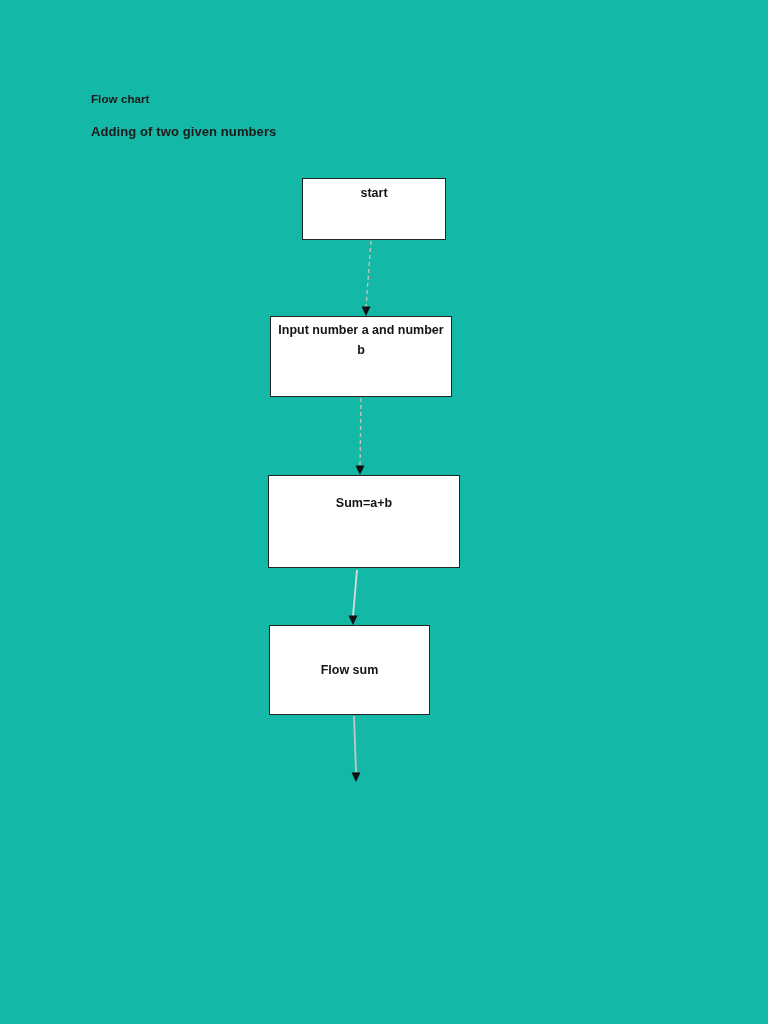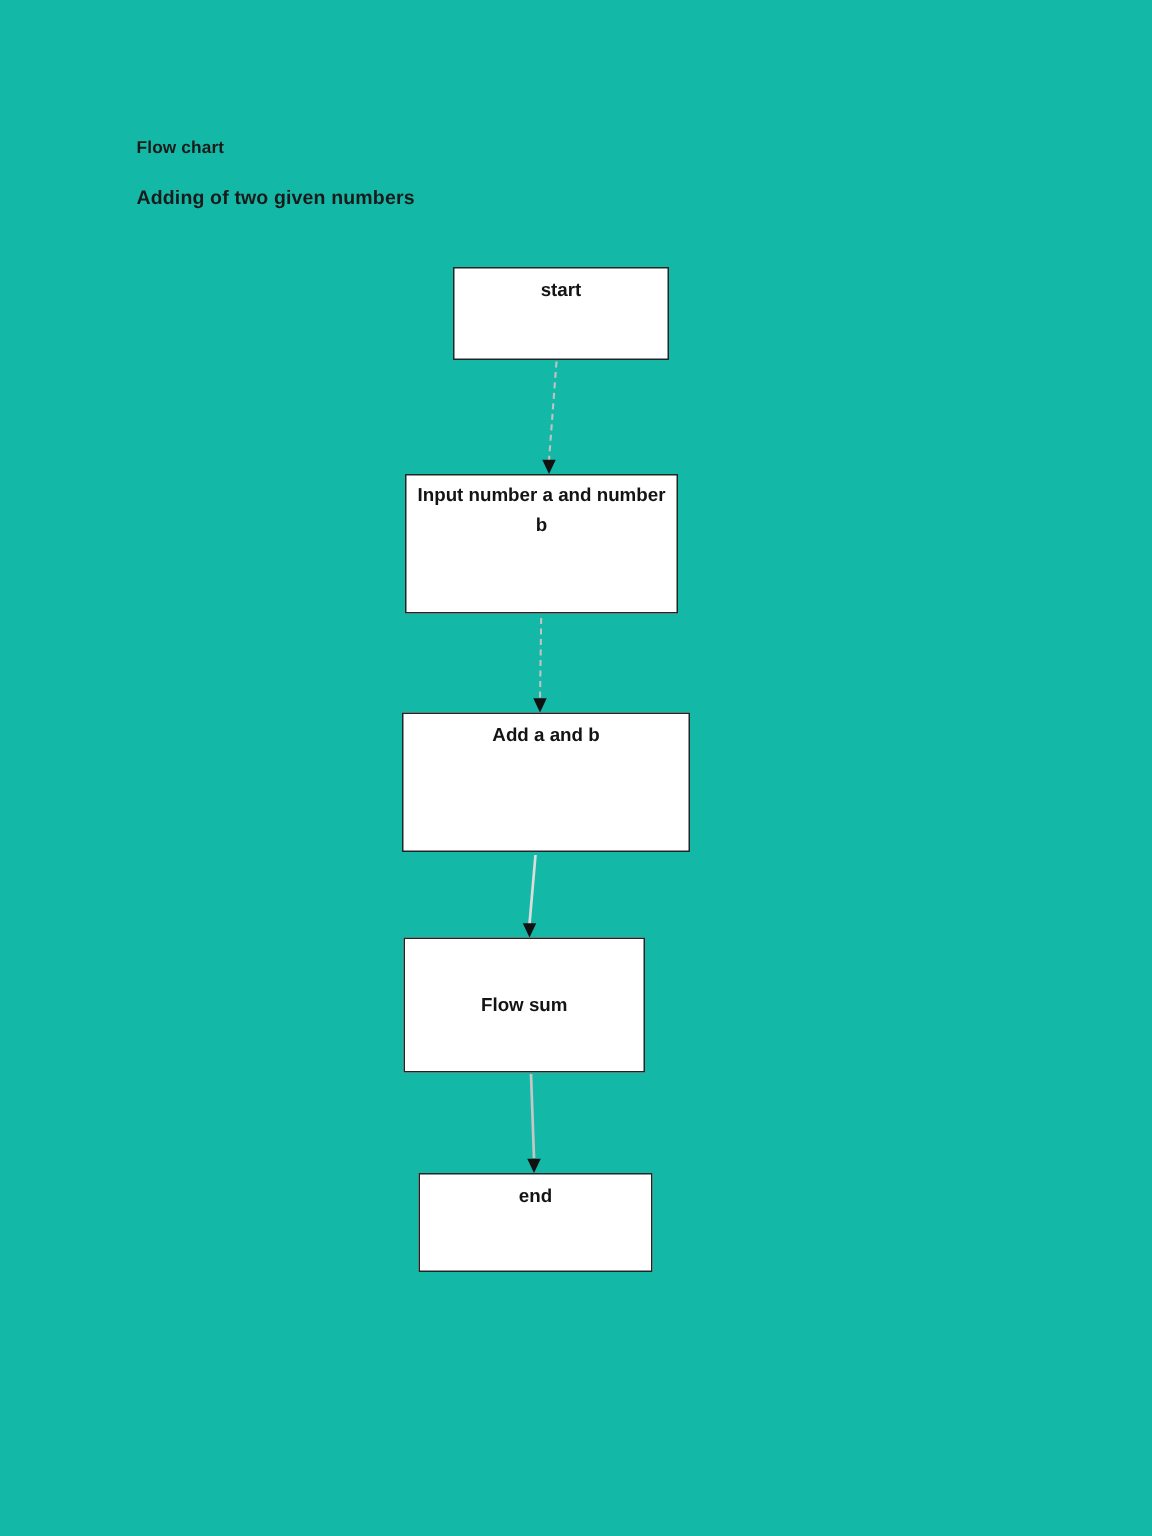--- a/index.html
+++ b/index.html
@@ -41,21 +41,21 @@
     position: absolute;
     border: 1.5px solid #242424;
     background: #ffffff;
     text-align: center;
     font-size: 12.5px;
     font-weight: bold;
     color: #141414;
     line-height: 20px;
   }
   .node-start  { left: 302px; top: 178px; width: 144px; height: 62px; padding-top: 4px; }
-  .node-input  { left: 270px; top: 316px; width: 182px; height: 93px; padding-top: 3px; }
+  .node-input  { left: 270px; top: 316px; width: 182px; height: 81px; padding-top: 3px; }
   .node-input .wrap { display: inline-block; width: 168px; }
   .node-add    { left: 268px; top: 475px; width: 192px; height: 93px; padding-top: 4px; }
   .node-add .formula { margin-top: 13px; }
   .node-print  { left: 269px; top: 625px; width: 161px; height: 90px;
                  display: flex; align-items: center; justify-content: center; }
   .node-end    { left: 279px; top: 782px; width: 156px; height: 66px; padding-top: 4px; }
 </style>
 </head>
 <body>
 
@@ -81,24 +81,21 @@
 
   <div class="node node-start">
     <span>start</span>
   </div>
 
   <div class="node node-input">
     <span class="wrap">Input number a and number b</span>
   </div>
 
   <div class="node node-add">
-    <div>Add a and b</div>
+    <div class="formula">Sum=a+b</div>
   </div>
 
   <div class="node node-print">
     <span>Flow sum</span>
   </div>
 
-  <div class="node node-end">
-    <span>end</span>
-  </div>
 
 </div>
 
 </body></html>

